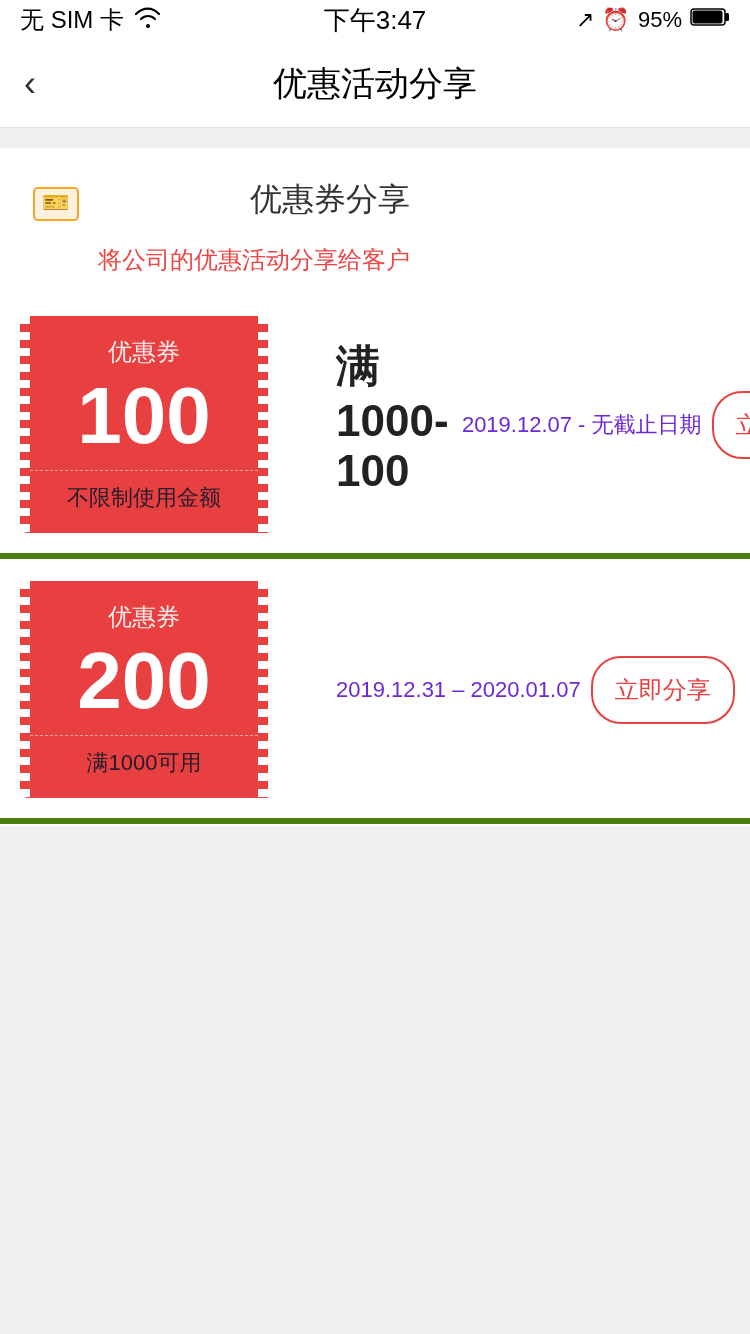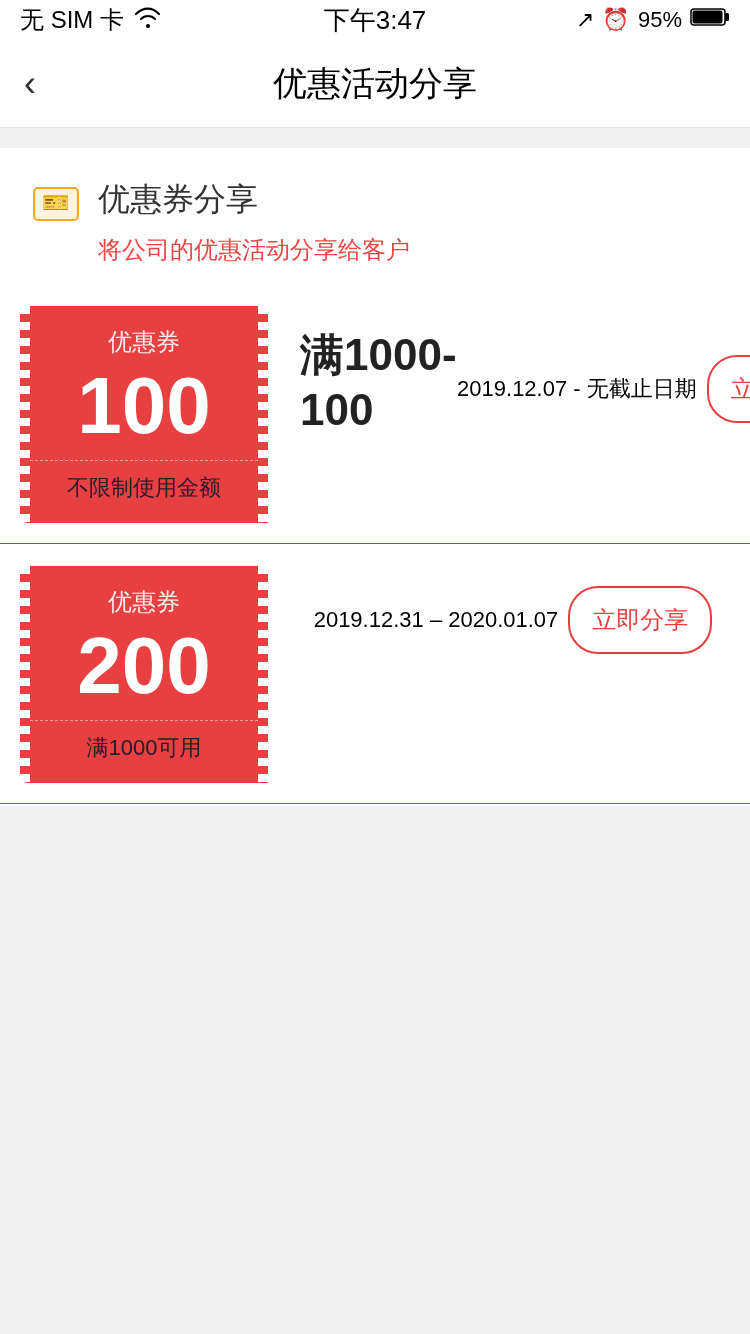--- a/index.html
+++ b/index.html
@@ -76,42 +76,43 @@
       gap: 16px;
       margin-top: 20px;
     }
     .section-icon {
       width: 52px;
       height: 52px;
       display: flex;
       align-items: center;
       justify-content: center;
     }
-    .section-text-group { display: flex; flex-direction: column; gap: 12px; }
+    .section-text-group { display: flex; flex-direction: column; gap: 22px; text-align: right; }
     .section-title { font-size: 32px; font-weight: 500; color: #333; }
     .section-subtitle { font-size: 24px; color: #ef4444; }
 
     
     .coupon-list {
       display: flex;
       flex-direction: column;
       gap: 0;
       background: #fff;
       margin-top: 0;
     }
 
     
     .coupon-item {
       background: #fff;
       margin: 0 0 2px 0;
       display: flex;
-      align-items: flex-start;
+      align-items: center;
       overflow: hidden;
-      border-bottom: 1px solid #4d7c0f;
+      border-bottom: 6px solid #4d7c0f;
       padding: 20px 0;
+      gap: 36px;
     }
 
     
     .coupon-left {
       width: 248px;
       background: #e84040;
       display: flex;
       flex-direction: column;
       align-items: center;
       justify-content: center;
@@ -193,21 +194,21 @@
       margin-bottom: 16px;
     }
     .coupon-meta {
       display: flex;
       align-items: center;
       justify-content: space-between;
       gap: 10px;
     }
     .coupon-date {
       font-size: 22px;
-      color: #000000;
+      color: #6d28d9;
       flex-shrink: 0;
     }
     .share-btn {
       border: 2px solid #e84040;
       border-radius: 30px;
       background: #fff;
       color: #e84040;
       font-size: 24px;
       padding: 16px 22px;
       cursor: pointer;

